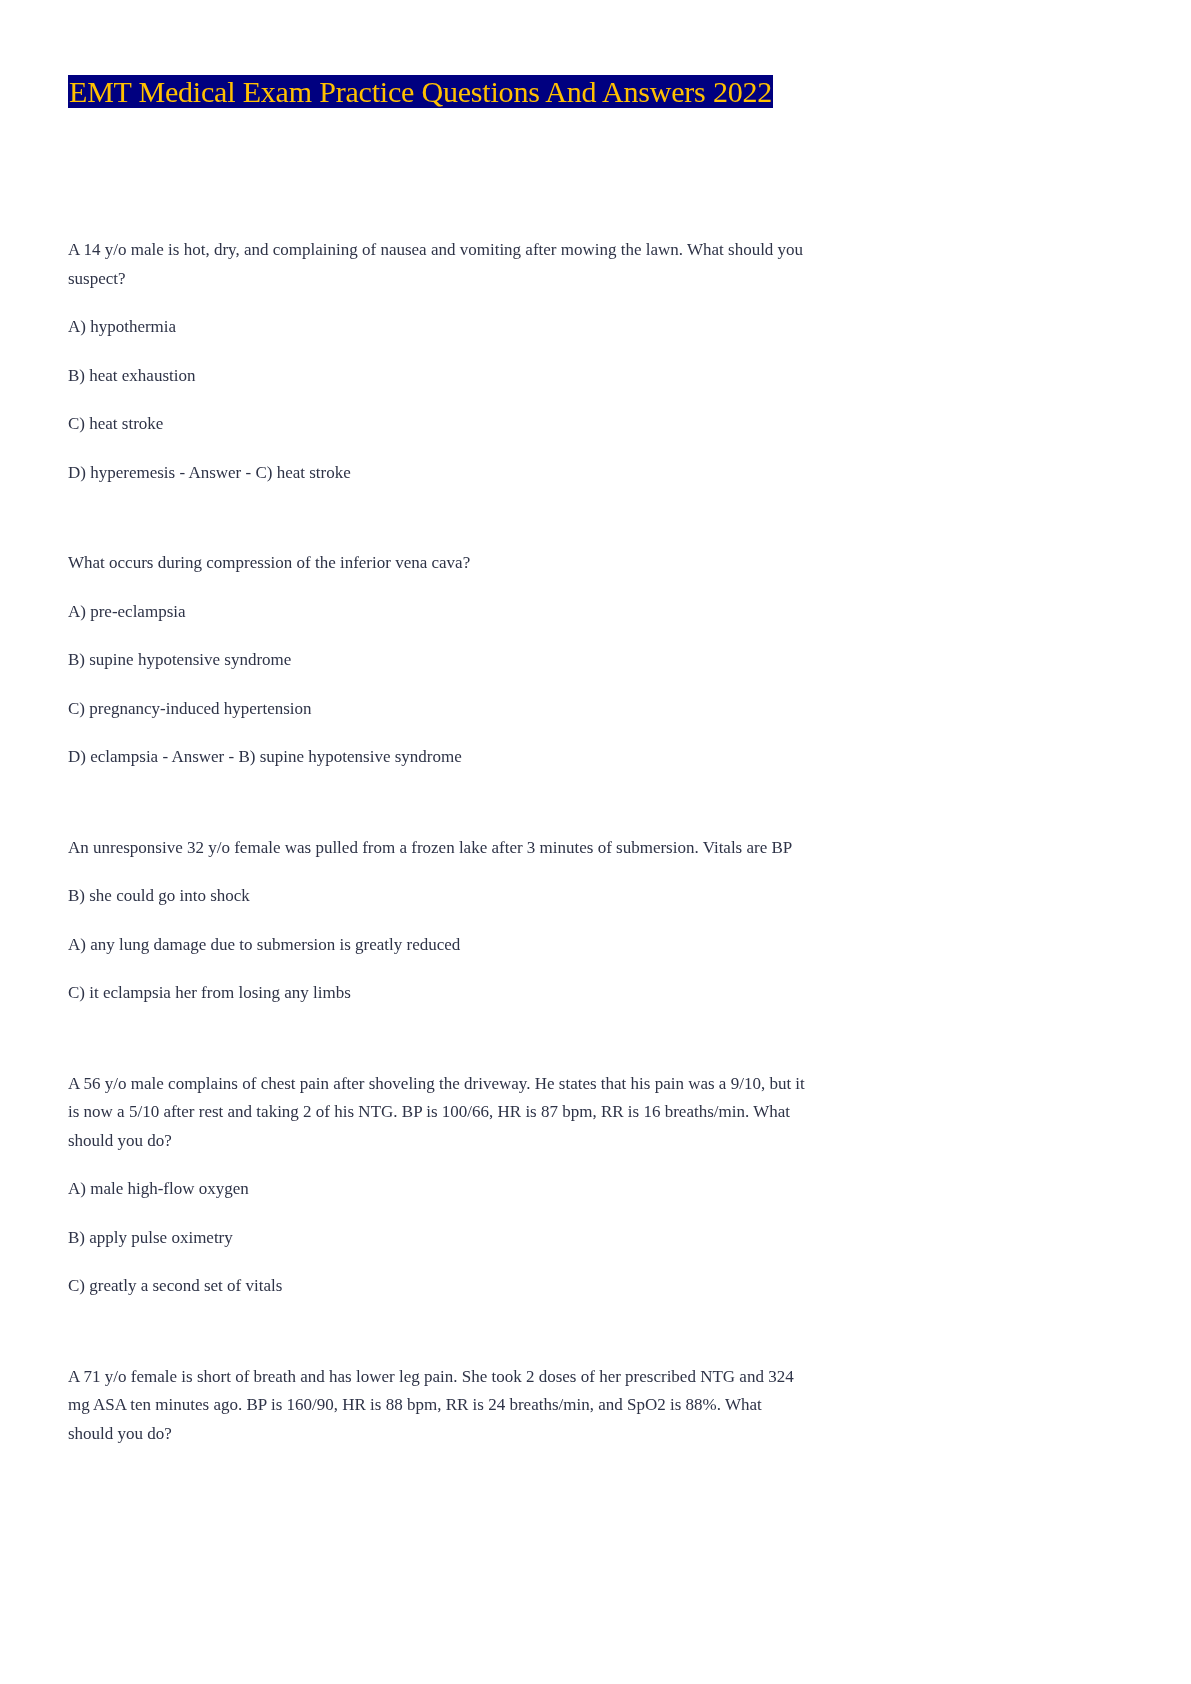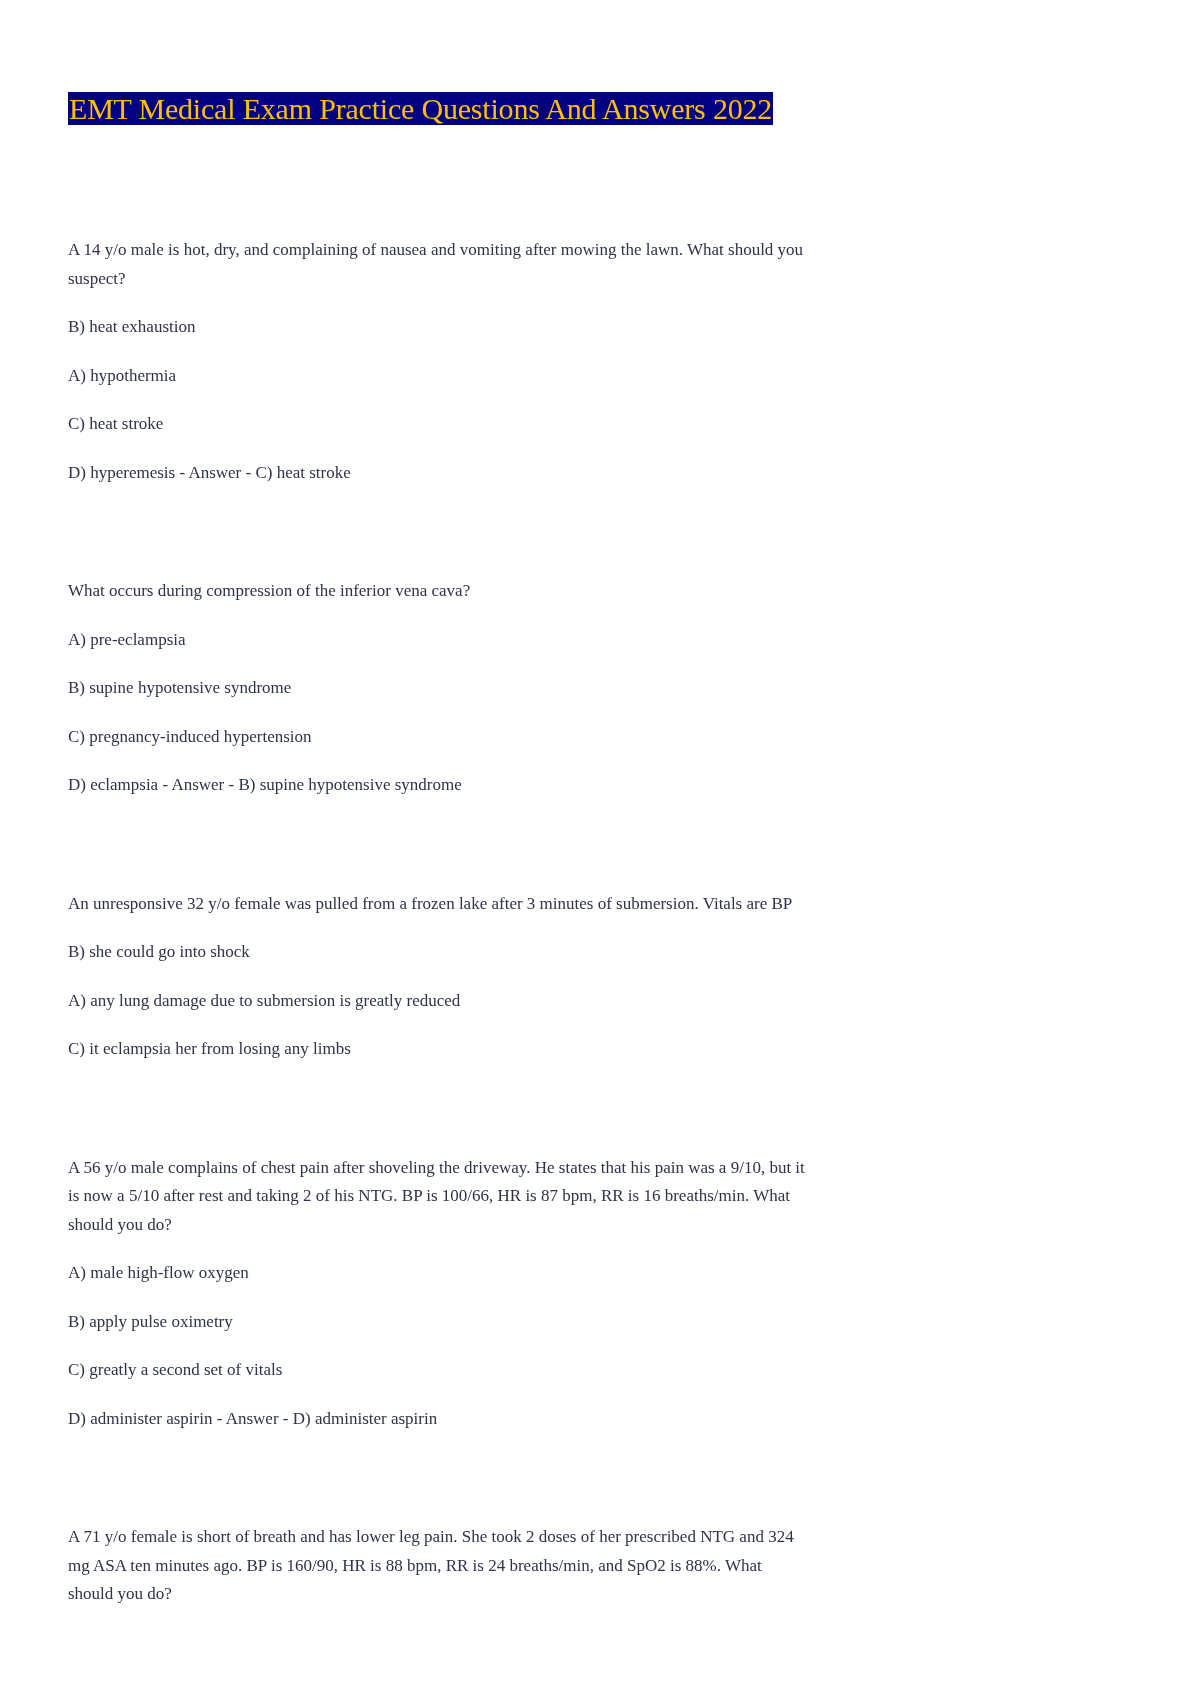--- a/index.html
+++ b/index.html
@@ -10,21 +10,21 @@
   body {
     width: 1191px;
     height: 1684px;
     position: relative;
     overflow: hidden;
     font-family: "Liberation Serif", "DejaVu Serif", serif;
   }
   .page-title-wrap {
     position: absolute;
     left: 68px;
-    top: 92px;
+    top: 75px;
     height: 23px;
     line-height: 33px;
     white-space: nowrap;
   }
   .page-title {
     display: inline-block;
     background: #000080;
     color: #ffc000;
     font-size: 30px;
     line-height: 33px;
@@ -37,21 +37,21 @@
     left: 68px;
     top: 236px;
     width: 1070px;
     color: #2e3347;
     font-size: 17px;
   }
   .question-block {
     margin: 0;
   }
   .question-block + .question-block {
-    margin-top: 90px;
+    margin-top: 62px;
   }
   .question-line {
     display: block;
     height: 28.5px;
     line-height: 28.5px;
     white-space: nowrap;
   }
   .option {
     display: block;
     margin-top: 20px;
@@ -65,22 +65,22 @@
 
 <div class="page-title-wrap">
   <span class="page-title">EMT Medical Exam Practice Questions And Answers 2022</span>
 </div>
 
 <div class="content">
 
   <div class="question-block">
     <span class="question-line">A 14 y/o male is hot, dry, and complaining of nausea and vomiting after mowing the lawn. What should you</span>
     <span class="question-line">suspect?</span>
+    <span class="option">A) hypothermia</span>
     <span class="option">B) heat exhaustion</span>
-    <span class="option">A) hypothermia</span>
     <span class="option">C) heat stroke</span>
     <span class="option">D) hyperemesis - Answer - C) heat stroke</span>
   </div>
 
   <div class="question-block">
     <span class="question-line">What occurs during compression of the inferior vena cava?</span>
     <span class="option">A) pre-eclampsia</span>
     <span class="option">B) supine hypotensive syndrome</span>
     <span class="option">C) pregnancy-induced hypertension</span>
     <span class="option">D) eclampsia - Answer - B) supine hypotensive syndrome</span>
@@ -93,21 +93,20 @@
     <span class="option">C) it eclampsia her from losing any limbs</span>
   </div>
 
   <div class="question-block">
     <span class="question-line">A 56 y/o male complains of chest pain after shoveling the driveway. He states that his pain was a 9/10, but it</span>
     <span class="question-line">is now a 5/10 after rest and taking 2 of his NTG. BP is 100/66, HR is 87 bpm, RR is 16 breaths/min. What</span>
     <span class="question-line">should you do?</span>
     <span class="option">A) male high-flow oxygen</span>
     <span class="option">B) apply pulse oximetry</span>
     <span class="option">C) greatly a second set of vitals</span>
-    <span class="option">D) administer aspirin - Answer - D) administer aspirin</span>
   </div>
 
   <div class="question-block">
     <span class="question-line">A 71 y/o female is short of breath and has lower leg pain. She took 2 doses of her prescribed NTG and 324</span>
     <span class="question-line">mg ASA ten minutes ago. BP is 160/90, HR is 88 bpm, RR is 24 breaths/min, and SpO2 is 88%. What</span>
     <span class="question-line">should you do?</span>
   </div>
 
 </div>
 

